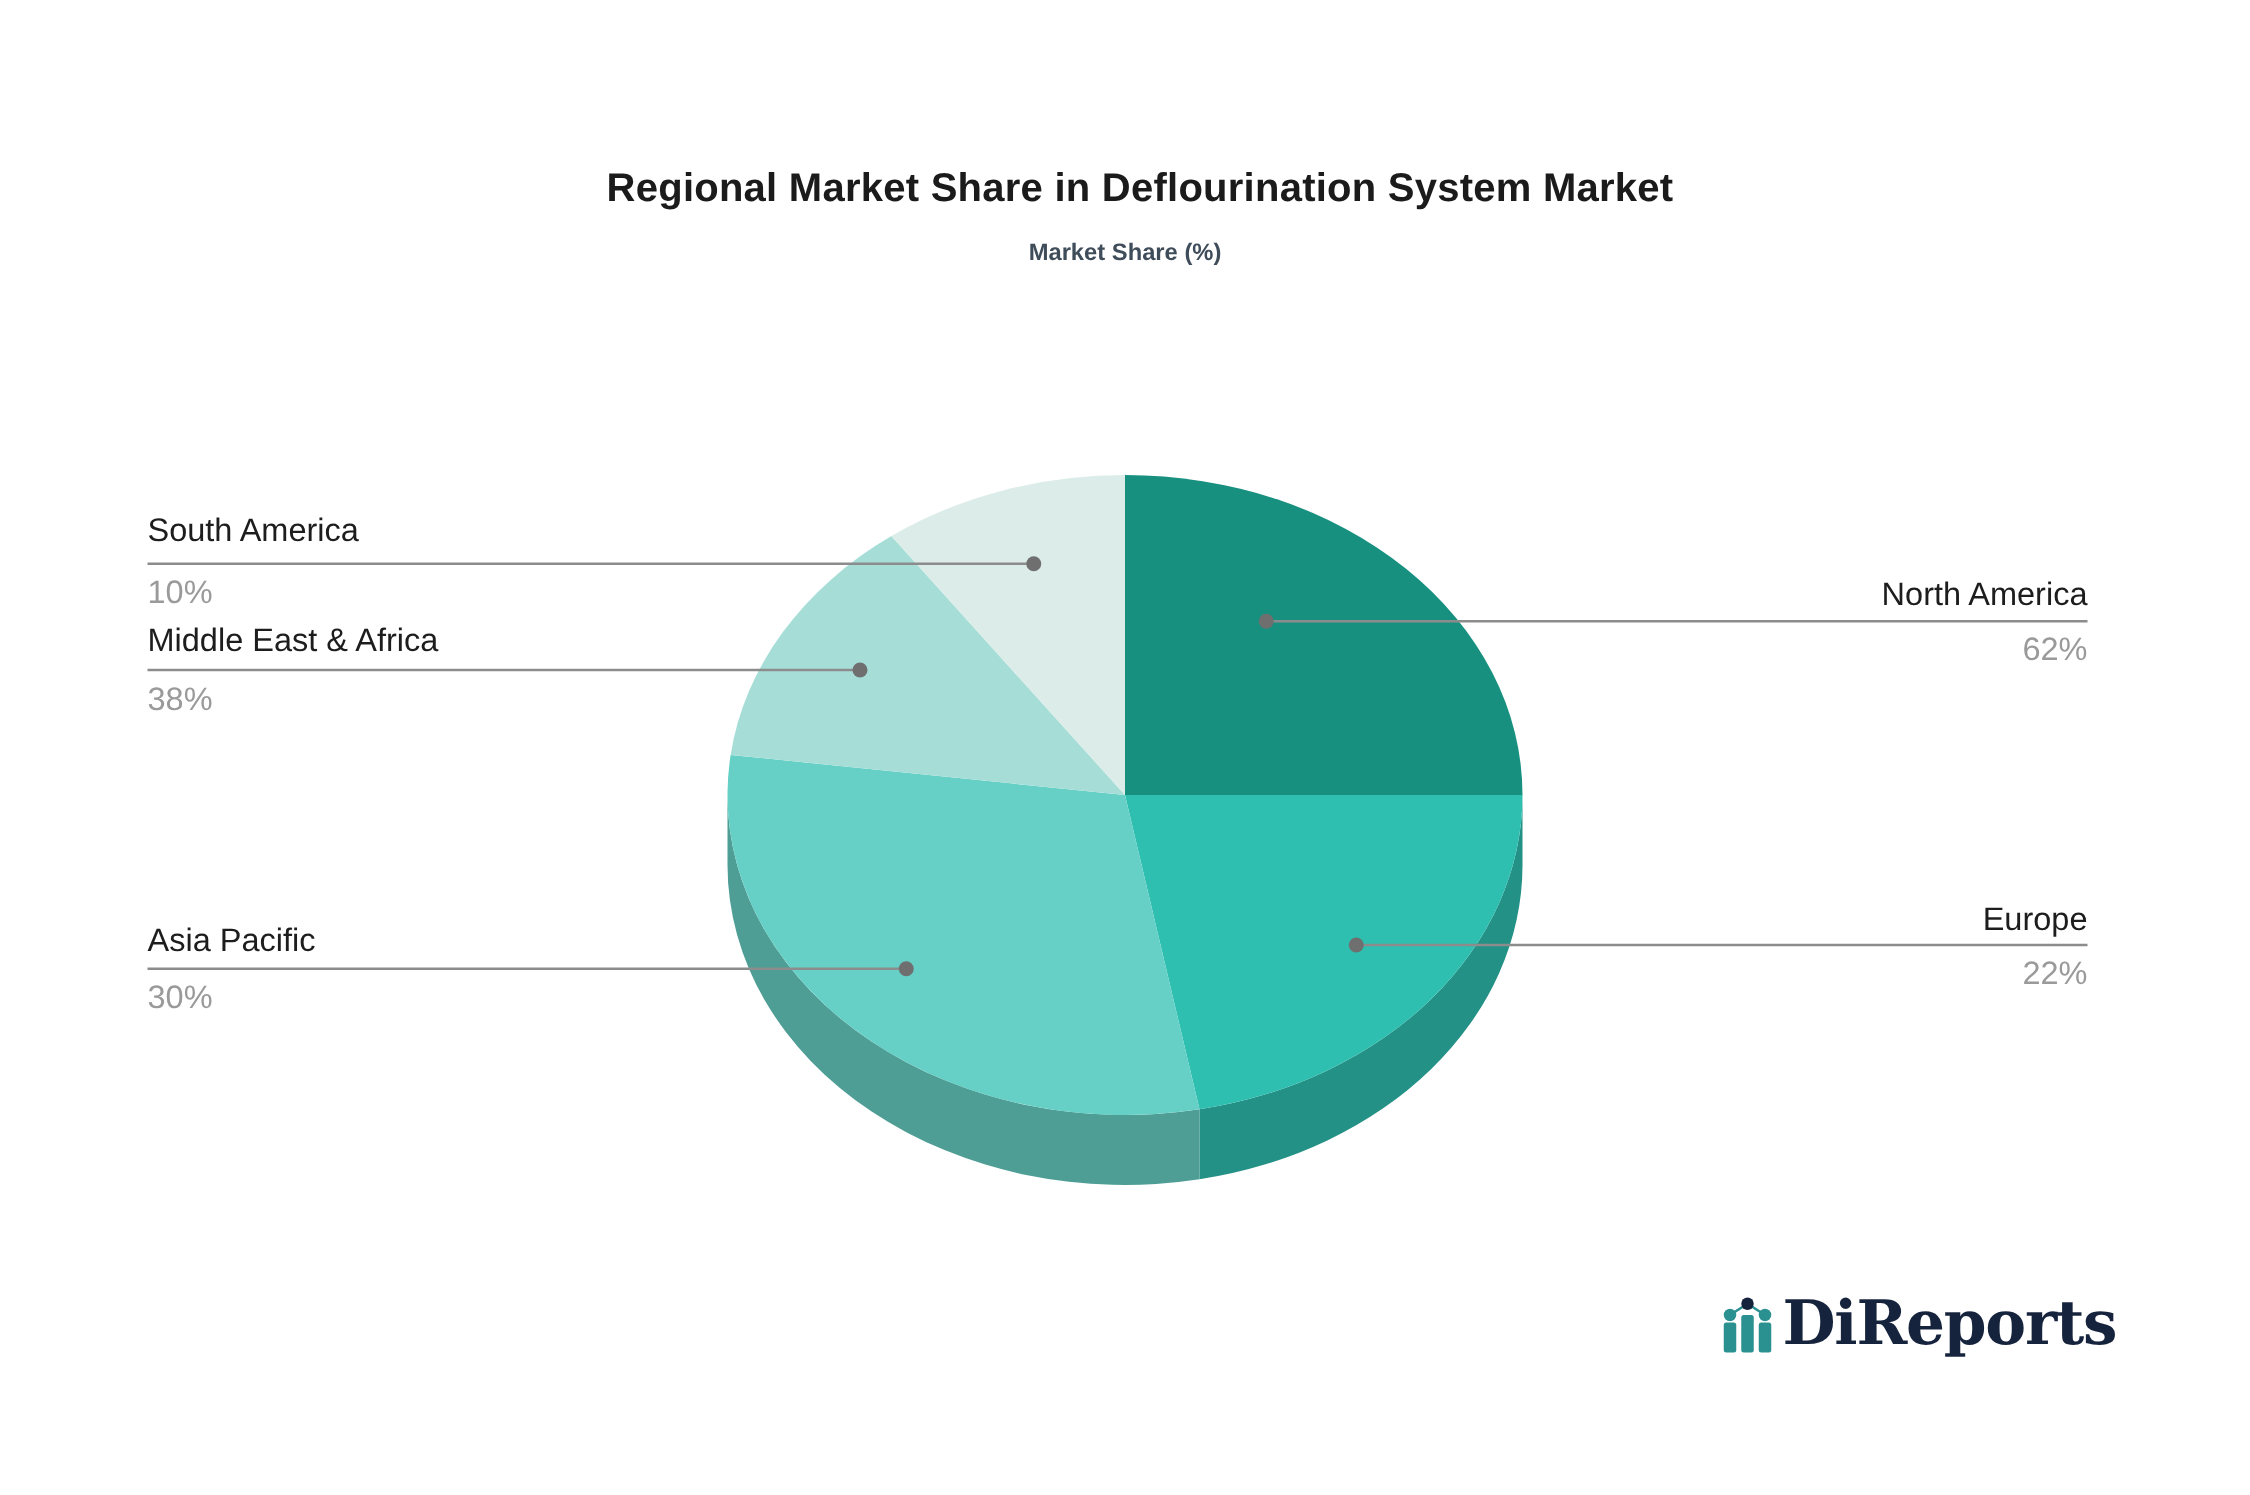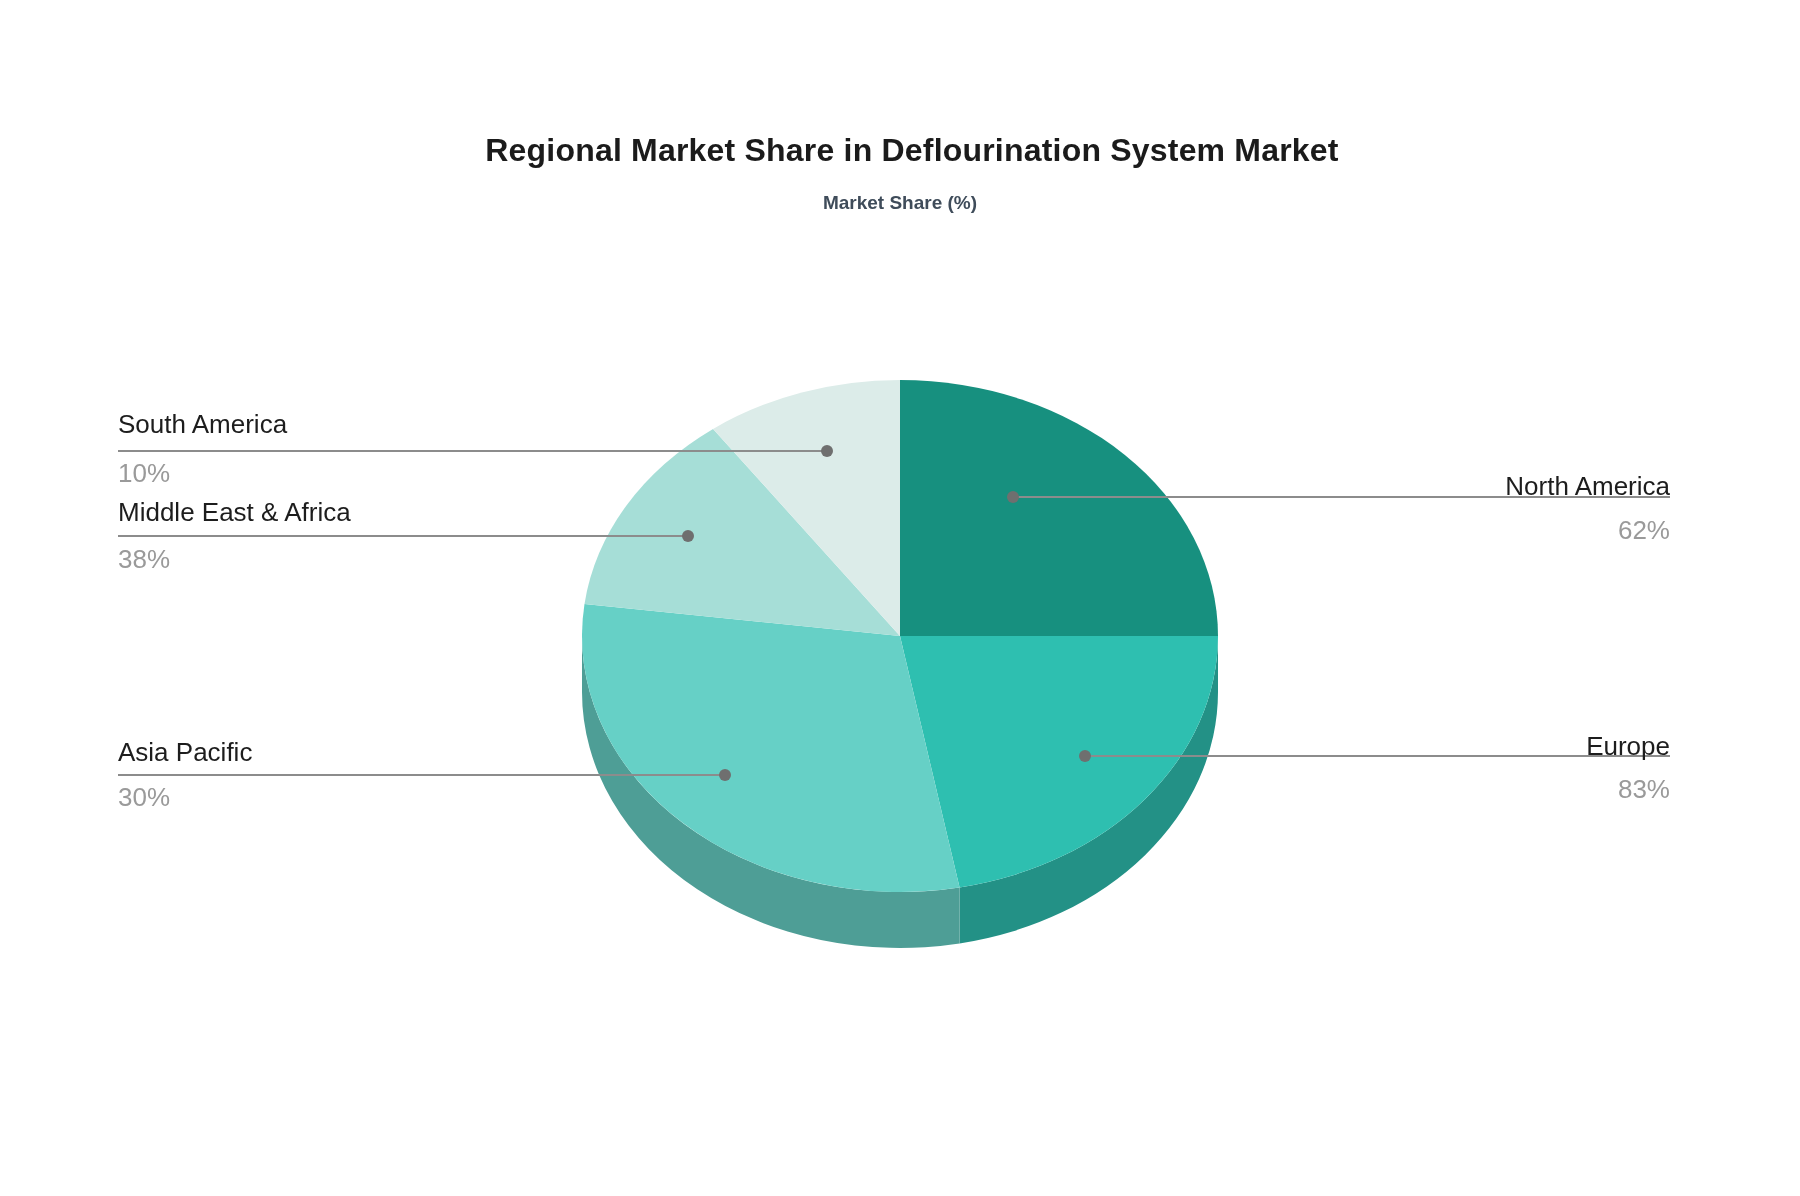--- a/index.html
+++ b/index.html
@@ -10,21 +10,21 @@
   .title { position:absolute; top:132px; left:12px; width:1800px; text-align:center;
            font-size:32px; font-weight:700; color:#1b1b1b; letter-spacing:0.2px; }
   .subtitle { position:absolute; top:192px; left:0; width:1800px; text-align:center;
               font-size:19px; font-weight:700; color:#3f4c5a; }
 
   #chart-svg { position:absolute; left:0; top:0; }
 
   .lbl-name { position:absolute; font-size:26px; color:#1d1d1d; line-height:1.15; white-space:nowrap; }
   .lbl-val  { position:absolute; font-size:26px; color:#9a9a9a; line-height:1.15; white-space:nowrap; }
   .left-col  { left:118px; text-align:center; }
-  .right-col { right:130px; text-align:right;margin-top:11px; }
+  .right-col { right:130px; text-align:right; }
 
   
   #logo { position:absolute; left:1378px; top:1034px; width:330px; height:110px; }
   #logo-icon { position:absolute; left:0; top:2px; }
   #logo-text { position:absolute; left:48px; top:0; font-family:"DejaVu Serif","Liberation Serif",serif;
                font-weight:700; font-size:49px; line-height:1; color:#16233c; letter-spacing:-1px; }
 </style>
 </head>
 <body>
 
@@ -56,25 +56,39 @@
         <circle cx="688" cy="536" r="6" fill="#6F6F6F"></circle>
         <line x1="827" y1="451" x2="118" y2="451" stroke="#8C8C8C" stroke-width="2"></line>
         <circle cx="827" cy="451" r="6" fill="#6F6F6F"></circle>
       </g>
   </svg>
 
   <div class="lbl-name right-col" style="top:461px">North America</div>
   <div class="lbl-val right-col" style="top:505px">62%</div>
 
   <div class="lbl-name right-col" style="top:721px">Europe</div>
-  <div class="lbl-val right-col" style="top:764px">83%</div>
+  <div class="lbl-val right-col" style="top:764px">22%</div>
 
   <div class="lbl-name left-col" style="top:410px">South America</div>
   <div class="lbl-val left-col" style="top:459px">10%</div>
 
   <div class="lbl-name left-col" style="top:498px">Middle East &amp; Africa</div>
   <div class="lbl-val left-col" style="top:545px">38%</div>
 
   <div class="lbl-name left-col" style="top:738px">Asia Pacific</div>
   <div class="lbl-val left-col" style="top:783px">30%</div>
 
+  <div id="logo">
+    <svg id="logo-icon" width="44" height="50" viewBox="0 0 44 50">
+      <g id="logo-icon-shapes">
+          <polyline points="6,16 20,7 34,16" fill="none" stroke="#2B9190" stroke-width="2"></polyline>
+          <rect x="1" y="22" width="10" height="24" rx="2" fill="#2B9190"></rect>
+          <rect x="15" y="16" width="10" height="30" rx="2" fill="#2B9190"></rect>
+          <rect x="29" y="22" width="10" height="24" rx="2" fill="#2B9190"></rect>
+          <circle cx="6" cy="16" r="5" fill="#2B9190"></circle>
+          <circle cx="20" cy="7" r="5" fill="#16233C"></circle>
+          <circle cx="34" cy="16" r="5" fill="#2B9190"></circle>
+        </g>
+    </svg>
+    <div id="logo-text">DiReports</div>
+  </div>
 
 </div>
 
 </body></html>

